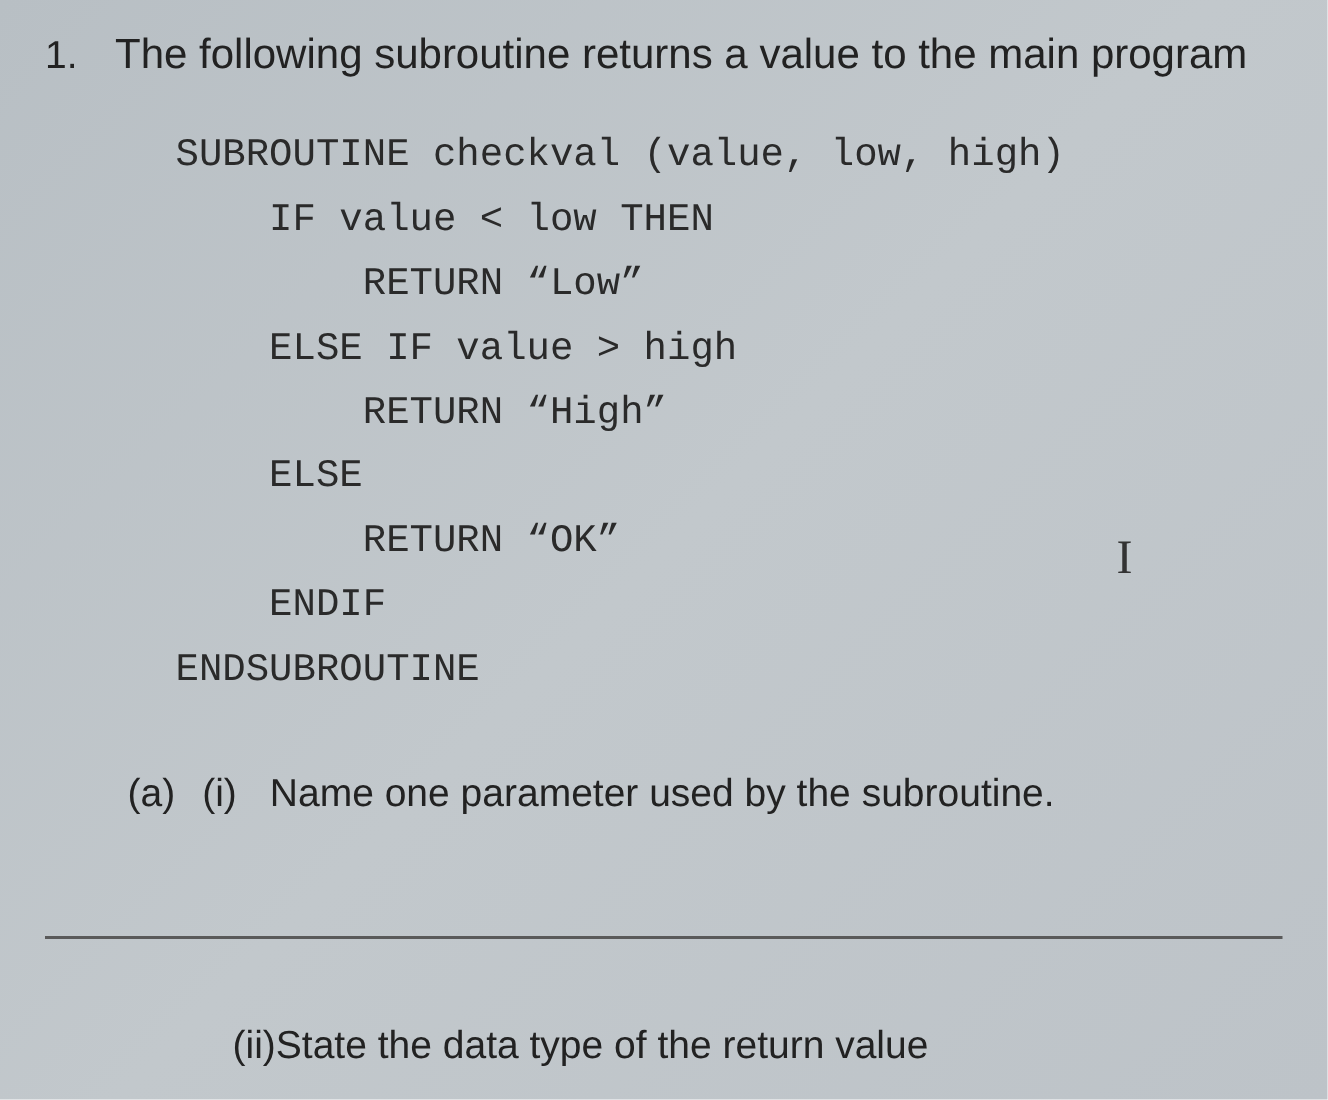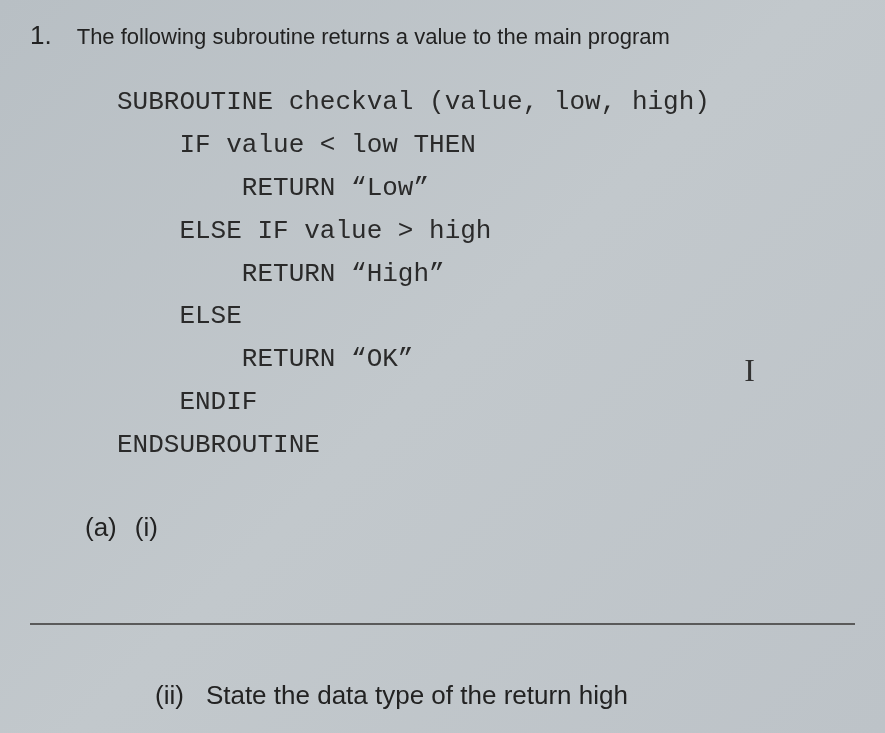--- a/index.html
+++ b/index.html
@@ -22,21 +22,21 @@
       align-items: baseline;
       margin-bottom: 30px;
     }
     .question-number {
       font-size: 26px;
       font-weight: 400;
       margin-right: 25px;
       color: #222;
     }
     .question-intro {
-      font-size: 22px;
+      font-size: 28px;
       font-weight: 400;
       color: #222;
     }
     .code-block {
       font-family: 'Courier New', Courier, monospace;
       font-size: 26px;
       font-weight: 500;
       color: #2a2a2a;
       margin-left: 87px;
       line-height: 1.65;
@@ -78,21 +78,20 @@
       margin: 0 0 55px 0;
       width: 100%;
     }
     .part-ii {
       display: flex;
       align-items: baseline;
       margin-left: 125px;
     }
     .part-label-ii {
       font-size: 26px;
-      margin-right: 22px;
       color: #222;
     }
   </style>
 </head>
 <body>
 
 <div class="question-header">
   <span class="question-number">1.</span>
   <span class="question-intro">The following subroutine returns a value to the main program</span>
 </div>
@@ -103,20 +102,21 @@
 <span>    ELSE IF value &gt; high</span>
 <span>        RETURN “High”</span>
 <span>    ELSE</span>
 <span>        RETURN “OK”</span>
 <span>    ENDIF</span>
 <span>ENDSUBROUTINE</span><span class="cursor-icon">I</span></div>
 
 <div class="part-a">
   <span class="part-label-a">(a)</span>
   <span class="part-label-i">(i)</span>
+  <span class="part-text">Name one parameter used by the subroutine.</span>
 </div>
 
 <hr class="divider">
 
 <div class="part-ii">
   <span class="part-label-ii">(ii)</span>
-  <span class="part-text">State the data type of the return high</span>
+  <span class="part-text">State the data type of the return value</span>
 </div>
 
 </body></html>

